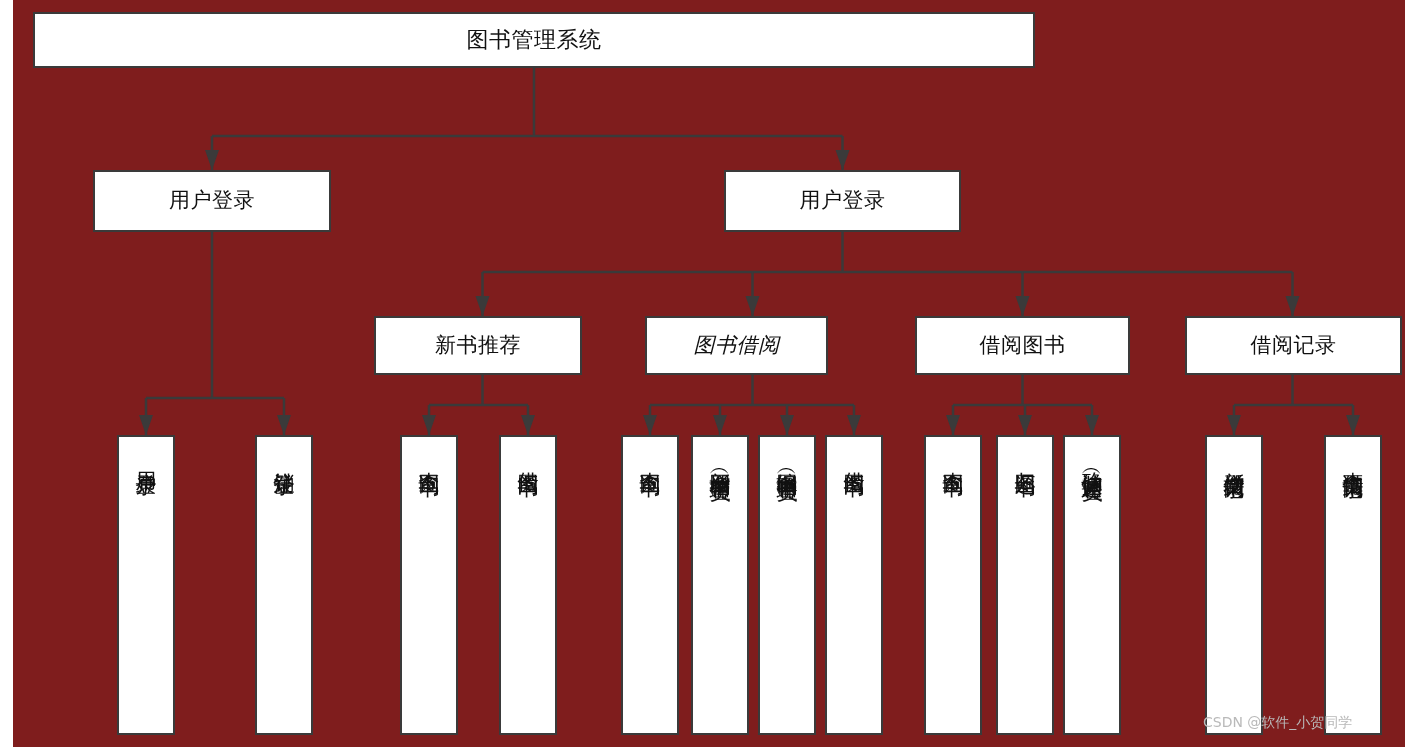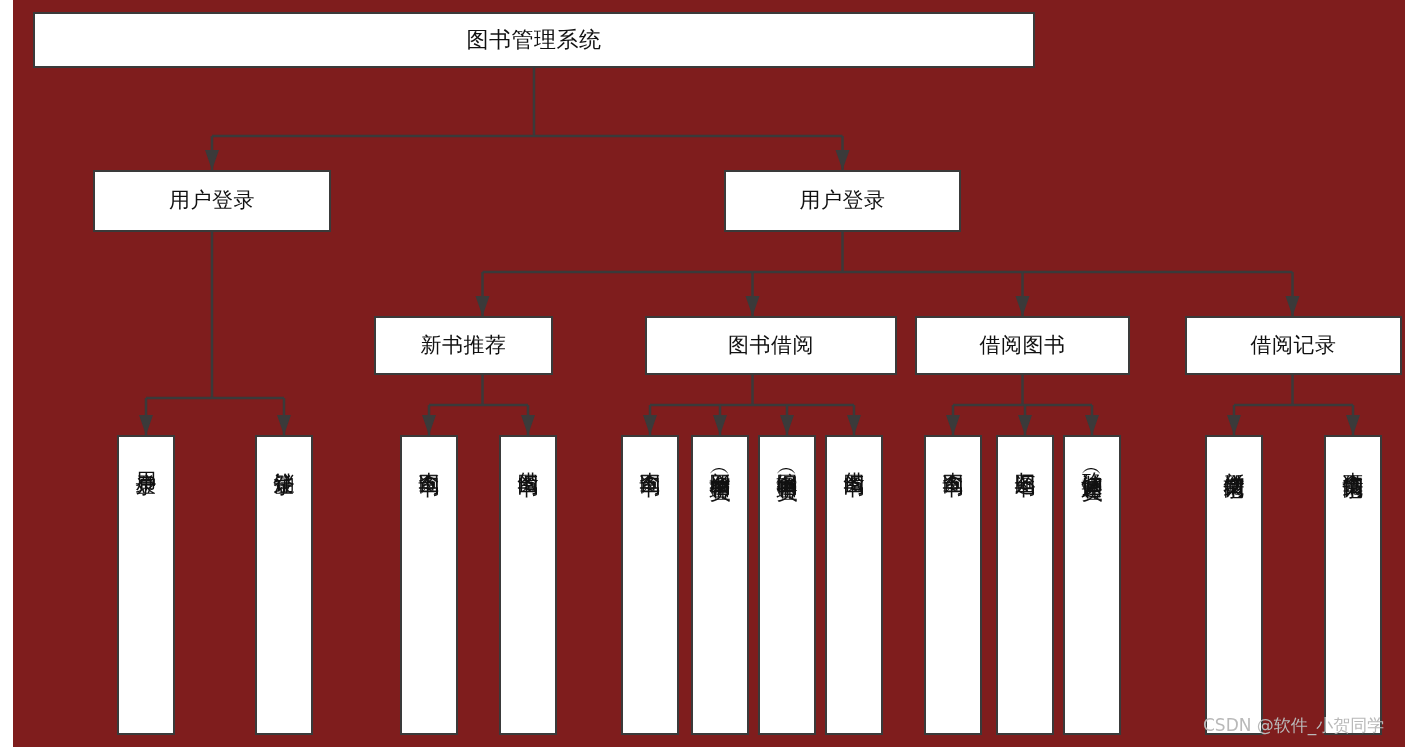--- a/index.html
+++ b/index.html
@@ -57,21 +57,21 @@
     text-orientation: upright;
     font-size: 21px;
     line-height: 1.05;
     letter-spacing: 1.5px;
     white-space: normal;
   }
   #watermark {
     position: absolute;
     left: 1190px;
     top: 714px;
-    font-size: 17px;
+    font-size: 14px;
     color: #b9b9b9;
     white-space: nowrap;
     z-index: 3;
     font-family: "DejaVu Sans", "Liberation Sans", sans-serif;
   }
 </style>
 </head>
 <body>
 
 <div id="canvas">
@@ -132,24 +132,24 @@
   <div id="nodes">
       <div class="node root" style="left: 20px; top: 12px; width: 1002px; height: 56px;">
         <span class="label">图书管理系统</span>
       </div>
       <div class="node" style="left: 80px; top: 170px; width: 238px; height: 62px;">
         <span class="label">用户登录</span>
       </div>
       <div class="node" style="left: 711px; top: 170px; width: 237px; height: 62px;">
         <span class="label">用户登录</span>
       </div>
-      <div class="node" style="left: 361px; top: 316px; width: 179px; height: 59px;">
+      <div class="node" style="left: 361px; top: 316px; width: 208px; height: 59px;">
         <span class="label">新书推荐</span>
       </div>
-      <div class="node" style="left: 632px; top: 316px; width: 252px; height: 59px;">
+      <div class="node" style="left: 632px; top: 316px; width: 183px; height: 59px; font-style: italic;">
         <span class="label">图书借阅</span>
       </div>
       <div class="node" style="left: 902px; top: 316px; width: 215px; height: 59px;">
         <span class="label">借阅图书</span>
       </div>
       <div class="node" style="left: 1172px; top: 316px; width: 217px; height: 59px;">
         <span class="label">借阅记录</span>
       </div>
       <div class="node vert" style="left: 104px; top: 435px; width: 58px; height: 300px;">
         <span class="label">用户登录</span>

